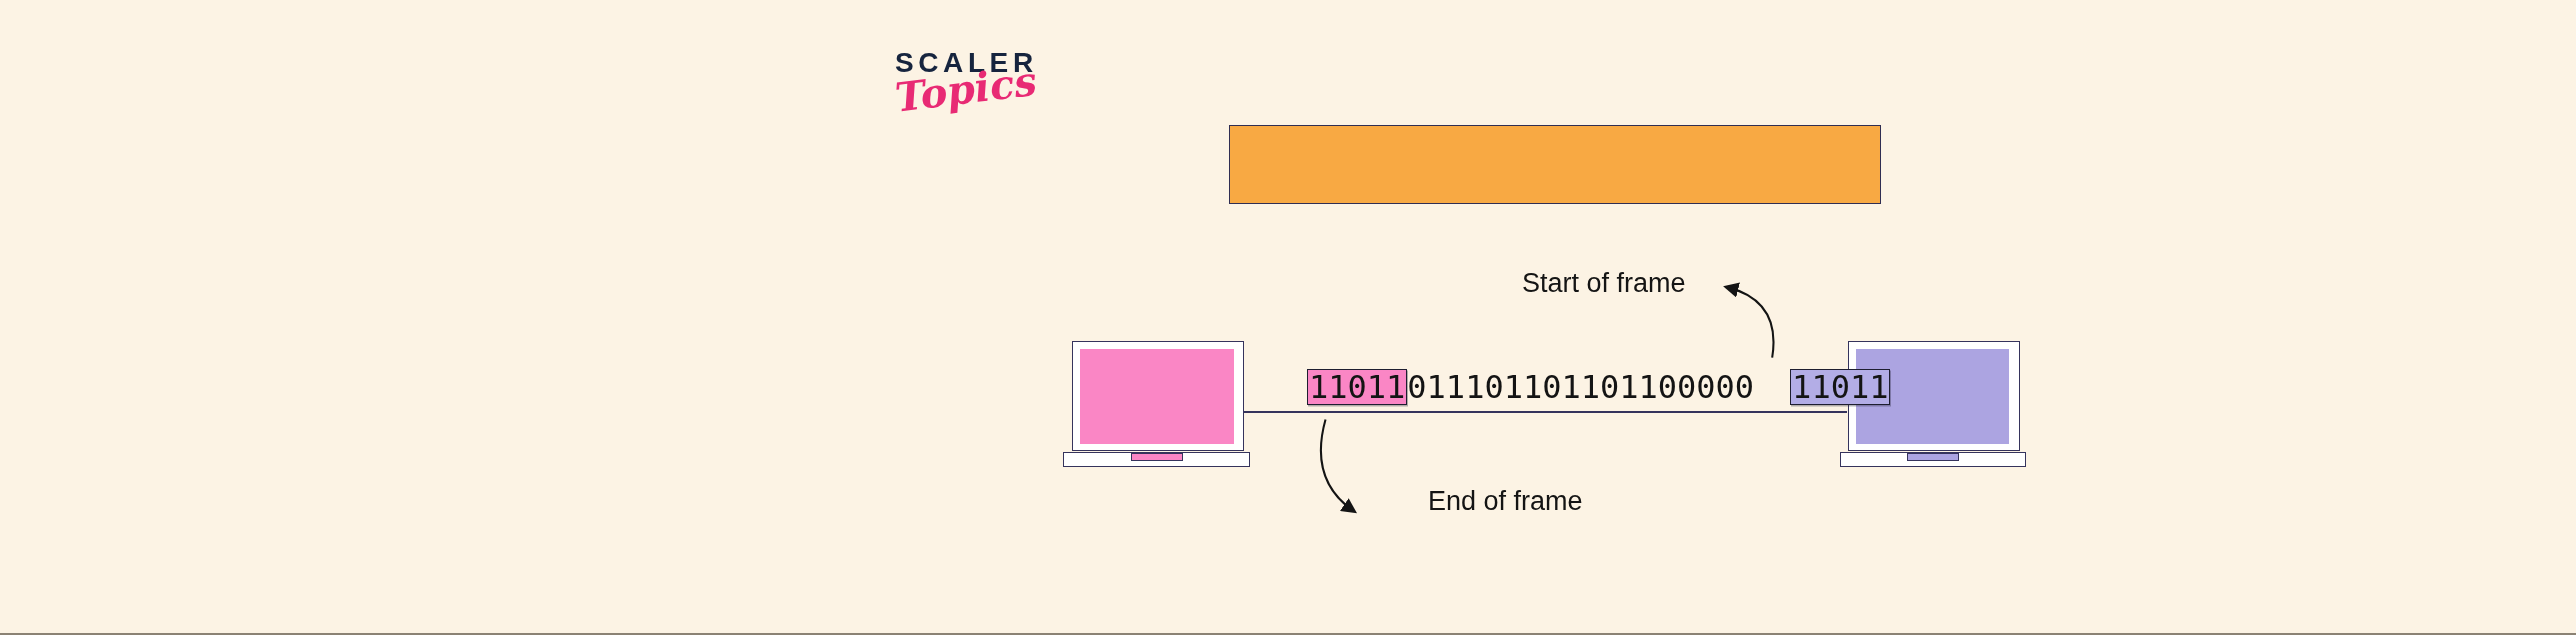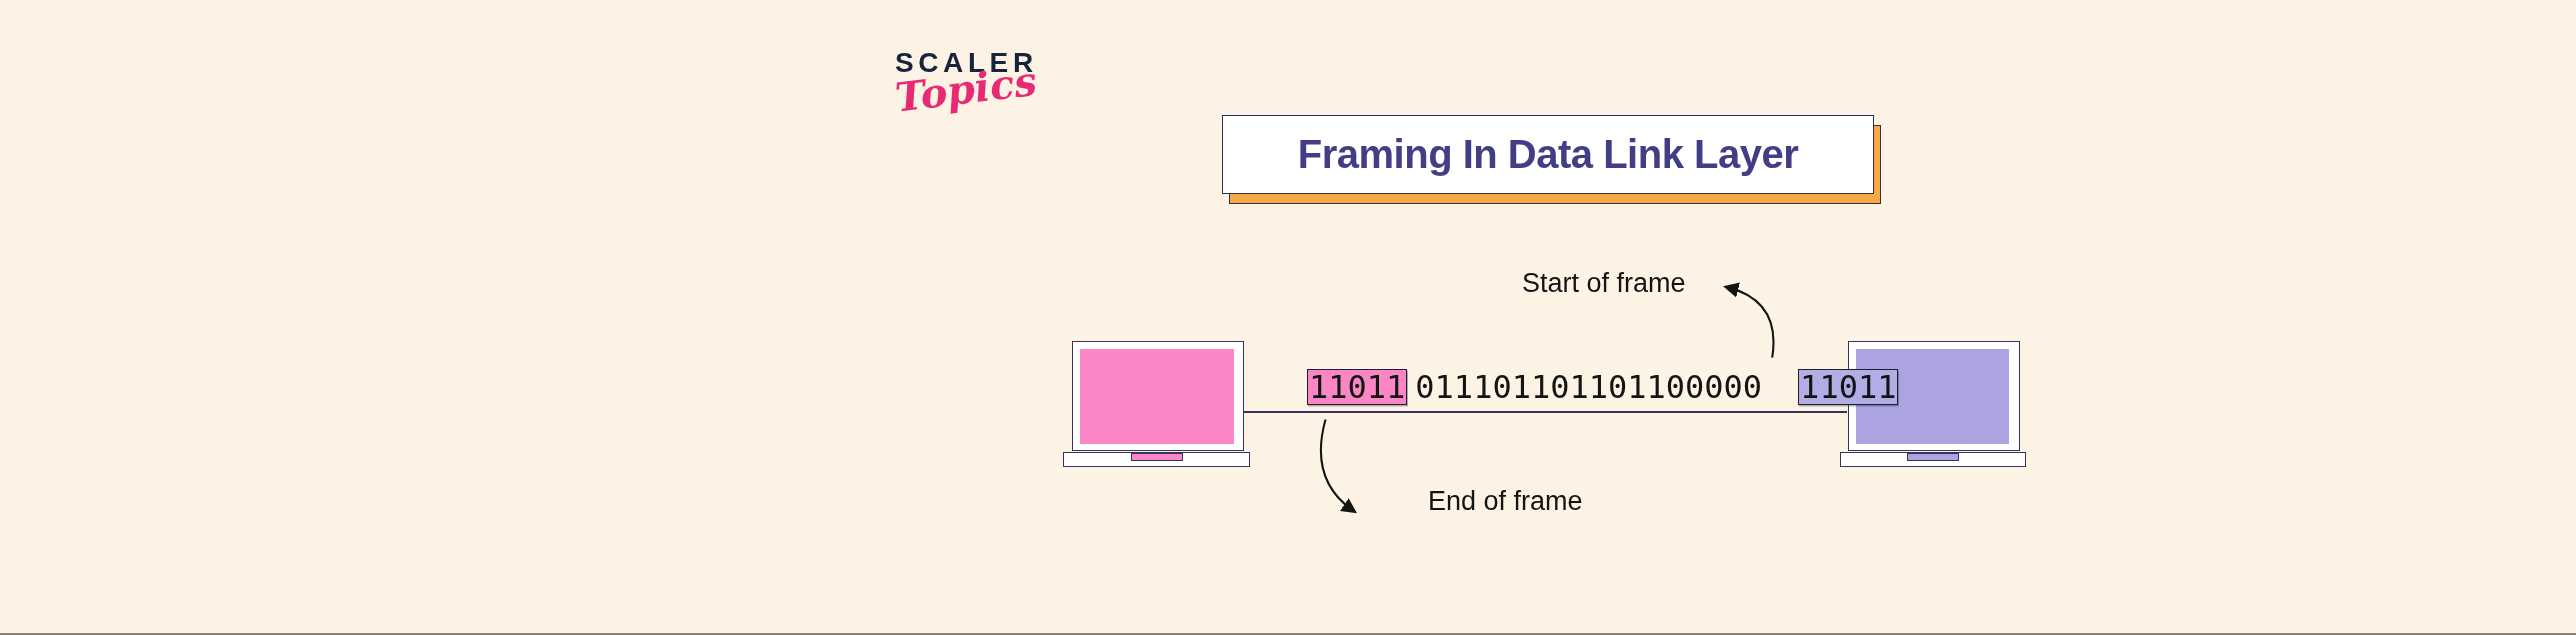--- a/index.html
+++ b/index.html
@@ -79,44 +79,41 @@
     font-family:"DejaVu Sans Mono",monospace;font-size:32px;color:var(--ink);
     line-height:36px;white-space:nowrap;z-index:3;
   }
   .flag{
     border:1.5px solid var(--flag-border);padding:0 1px;display:flex;align-items:center;
     box-shadow:1px 1.5px 0 rgba(40,40,60,.35);
     margin-left:36px;
   }
   .flag-end{background:var(--pink);}
   .flag-start{background:var(--purple-flag);}
-  .payload{display:flex;align-items:center;margin-left:8px;}
+  .payload{display:flex;align-items:center;}
 
   
   .anno{position:absolute;color:var(--ink);font-size:27px;white-space:nowrap;z-index:3;text-align:center;}
   #label-start{left:1522px;top:268px;}
   #label-end{left:1387px;top:486px;margin-left:41px;}
 
   
   .arrow-layer{position:absolute;left:0;top:0;width:3091px;height:636px;z-index:5;pointer-events:none;}
 </style>
 </head>
 <body>
 
 <div id="canvas">
 
   <div class="logo">
     <div class="logo-brand">SCALER</div>
     <div class="logo-sub">Topics</div>
   </div>
 
   <div class="title-shadow"></div>
-  <div class="title-banner">
-    <div class="title-text">Framing In Data Link Layer</div>
-  </div>
 
   <div class="wire"></div>
 
   <div class="monitor" id="sender-monitor">
     <div class="screen" id="sender-screen"></div>
   </div>
   <div class="base" id="sender-base"></div>
   <div class="notch" id="sender-notch"></div>
 
   <div class="monitor" id="receiver-monitor">

